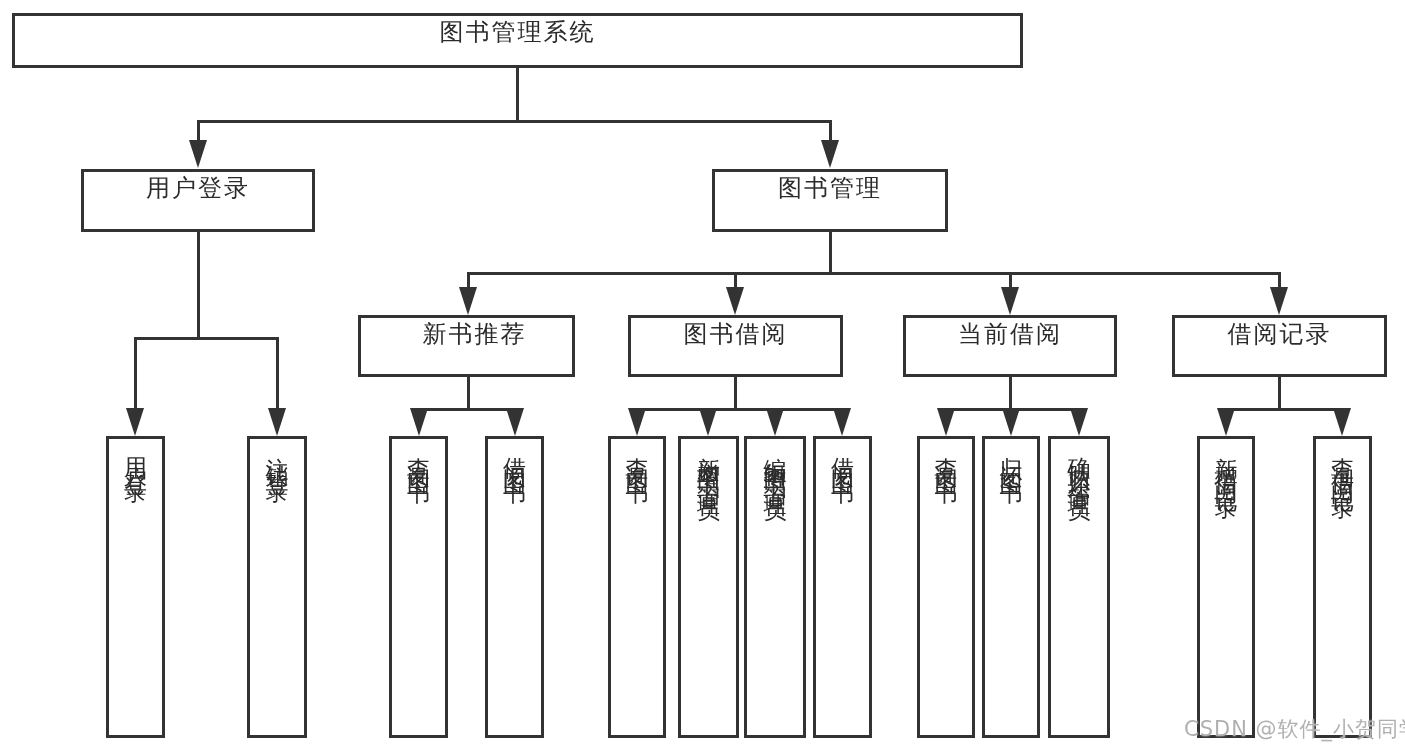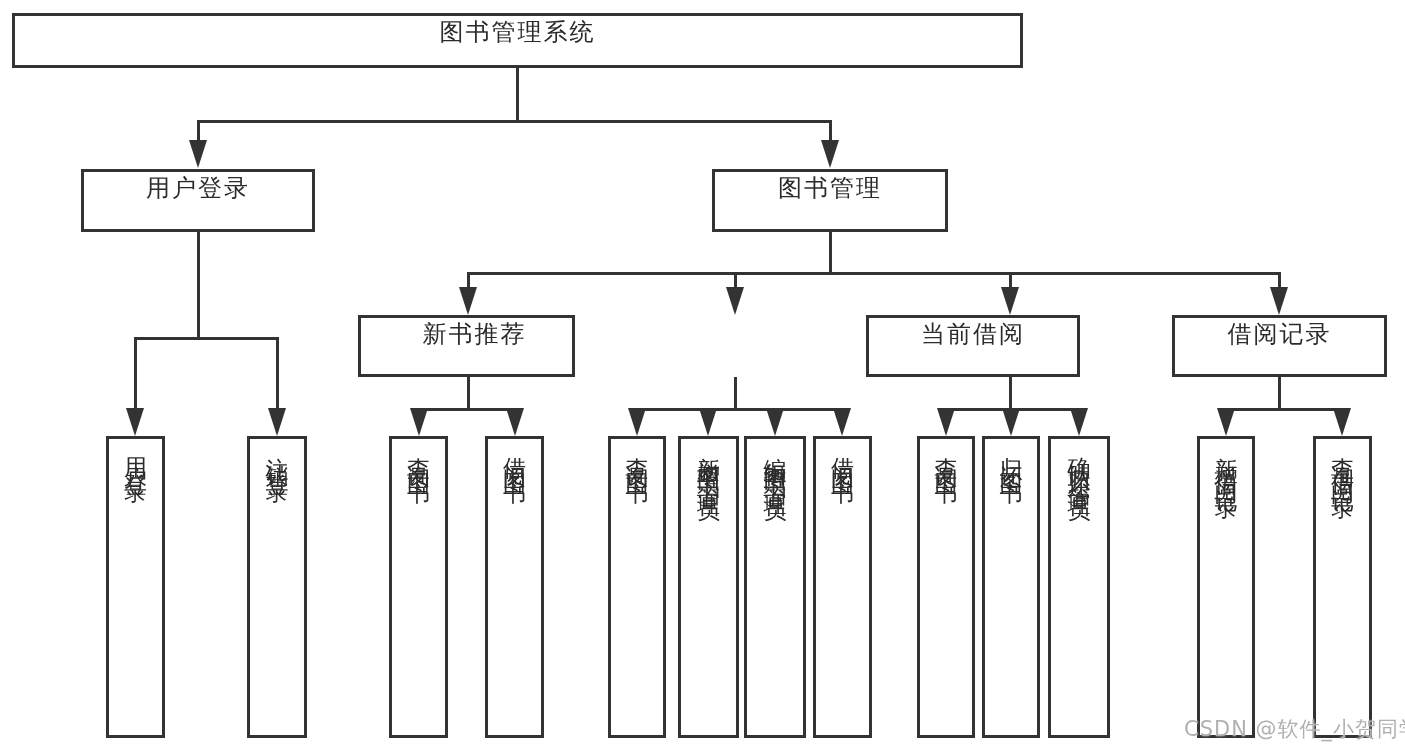--- a/index.html
+++ b/index.html
@@ -90,21 +90,24 @@
   <div class="stem" style="left:734px; top:272px; height:17px;"></div>
   <div class="tri" style="left:726px; top:287px;"></div>
   <div class="stem" style="left:1009px; top:272px; height:17px;"></div>
   <div class="tri" style="left:1001px; top:287px;"></div>
   <div class="stem" style="left:1278px; top:272px; height:17px;"></div>
   <div class="tri" style="left:1270px; top:287px;"></div>
 
   <div class="box hbox" style="left:358px; top:315px; width:217px; height:62px;padding-left:16px;">
     <span>新书推荐</span>
   </div>
-  <div class="box hbox" style="left:866px; top:315px; width:214px; height:62px;">
+  <div class="box hbox" style="left:628px; top:315px; width:215px; height:62px;">
+    <span>图书借阅</span>
+  </div>
+  <div class="box hbox" style="left:903px; top:315px; width:214px; height:62px;">
     <span>当前借阅</span>
   </div>
   <div class="box hbox" style="left:1172px; top:315px; width:215px; height:62px;">
     <span>借阅记录</span>
   </div>
 
   <div class="vline" style="left:467px; top:377px; height:33px;"></div>
   <div class="hline" style="left:418px; top:408px; width:98px;"></div>
   <div class="tri" style="left:410px; top:408px;"></div>
   <div class="tri" style="left:506px; top:408px;"></div>

